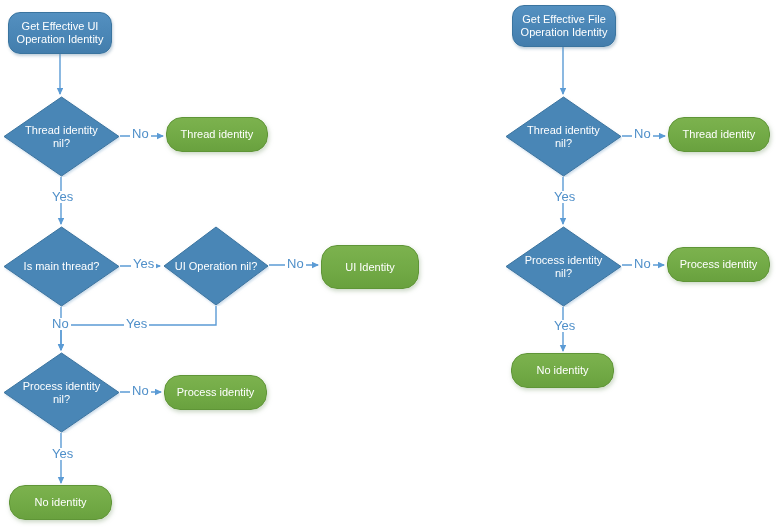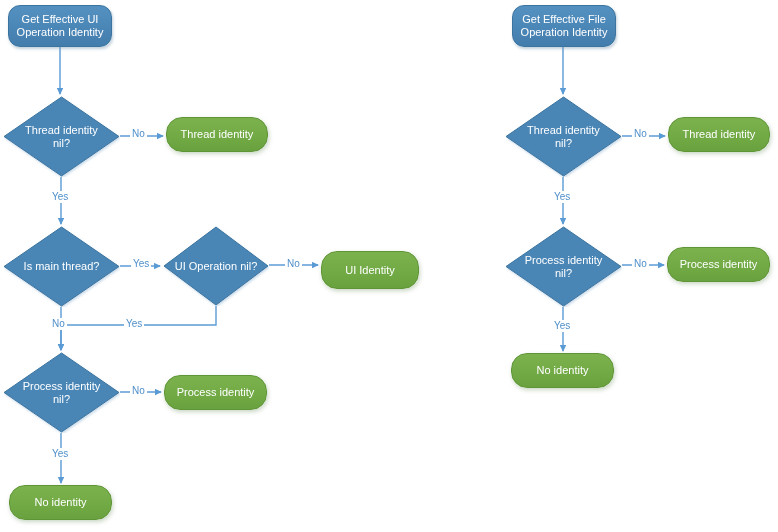--- a/index.html
+++ b/index.html
@@ -69,21 +69,21 @@
     z-index: 1;
   }
   .decision .dia-label {
     position: relative;
     z-index: 2;
     padding: 0 8px;
   }
   .edge-label {
     position: absolute;
     color: #4f8fc9;
-    font-size: 10px;
+    font-size: 13px;
     line-height: 12px;
     white-space: nowrap;
     background: #ffffff;
     padding: 0 2px;
     z-index: 4;
     user-select: none;
   }
 </style>
 </head>
 <body>
@@ -111,41 +111,41 @@
         <path d="M 61 433 L 61 483" fill="none" stroke="#5b9bd5" stroke-width="1.4" marker-end="url(#arrowhead)"></path>
         <path d="M 563 47 L 563 94" fill="none" stroke="#5b9bd5" stroke-width="1.4" marker-end="url(#arrowhead)"></path>
         <path d="M 622 136 L 665 136" fill="none" stroke="#5b9bd5" stroke-width="1.4" marker-end="url(#arrowhead)"></path>
         <path d="M 563 177 L 563 224" fill="none" stroke="#5b9bd5" stroke-width="1.4" marker-end="url(#arrowhead)"></path>
         <path d="M 622 265 L 664 265" fill="none" stroke="#5b9bd5" stroke-width="1.4" marker-end="url(#arrowhead)"></path>
         <path d="M 563 307 L 563 351" fill="none" stroke="#5b9bd5" stroke-width="1.4" marker-end="url(#arrowhead)"></path>
       </g>
   </svg>
 
   <div id="node-layer">
-      <div class="node term" style="left: 8px; top: 5px; width: 104px; height: 42px;">Get Effective UI<br>Operation Identity</div>
+      <div class="node term" style="left: 8px; top: 12px; width: 104px; height: 42px;">Get Effective UI<br>Operation Identity</div>
       <div class="node decision" style="left: 3px; top: 96px; width: 117px; height: 81px;">
         <svg class="dia-shape" viewBox="0 0 117 81" preserveAspectRatio="none">
           <polygon points="58.5,1 116,40.5 58.5,80 1,40.5" fill="#4a86b6" stroke="#3a749f" stroke-width="1" filter="url(#soft)"></polygon>
         </svg>
         <span class="dia-label">Thread identity<br>nil?</span>
       </div>
       <div class="node result" style="left: 166px; top: 117px; width: 102px; height: 35px;">Thread identity</div>
       <div class="node decision" style="left: 3px; top: 226px; width: 117px; height: 81px; text-align: right;">
         <svg class="dia-shape" viewBox="0 0 117 81" preserveAspectRatio="none">
           <polygon points="58.5,1 116,40.5 58.5,80 1,40.5" fill="#4a86b6" stroke="#3a749f" stroke-width="1" filter="url(#soft)"></polygon>
         </svg>
         <span class="dia-label">Is main thread?</span>
       </div>
       <div class="node decision" style="left: 163px; top: 226px; width: 106px; height: 80px;">
         <svg class="dia-shape" viewBox="0 0 106 80" preserveAspectRatio="none">
           <polygon points="53,1 105,40 53,79 1,40" fill="#4a86b6" stroke="#3a749f" stroke-width="1" filter="url(#soft)"></polygon>
         </svg>
         <span class="dia-label">UI Operation nil?</span>
       </div>
-      <div class="node result" style="left: 321px; top: 251px; width: 98px; height: 38px;">UI Identity</div>
+      <div class="node result" style="left: 321px; top: 245px; width: 98px; height: 44px;">UI Identity</div>
       <div class="node decision" style="left: 3px; top: 352px; width: 117px; height: 81px;">
         <svg class="dia-shape" viewBox="0 0 117 81" preserveAspectRatio="none">
           <polygon points="58.5,1 116,40.5 58.5,80 1,40.5" fill="#4a86b6" stroke="#3a749f" stroke-width="1" filter="url(#soft)"></polygon>
         </svg>
         <span class="dia-label">Process identity<br>nil?</span>
       </div>
       <div class="node result" style="left: 164px; top: 375px; width: 103px; height: 35px;">Process identity</div>
       <div class="node result" style="left: 9px; top: 485px; width: 103px; height: 35px;">No identity</div>
       <div class="node term" style="left: 512px; top: 5px; width: 104px; height: 42px; border-radius: 12px;">Get Effective File<br>Operation Identity</div>
       <div class="node decision" style="left: 505px; top: 96px; width: 117px; height: 81px;">

